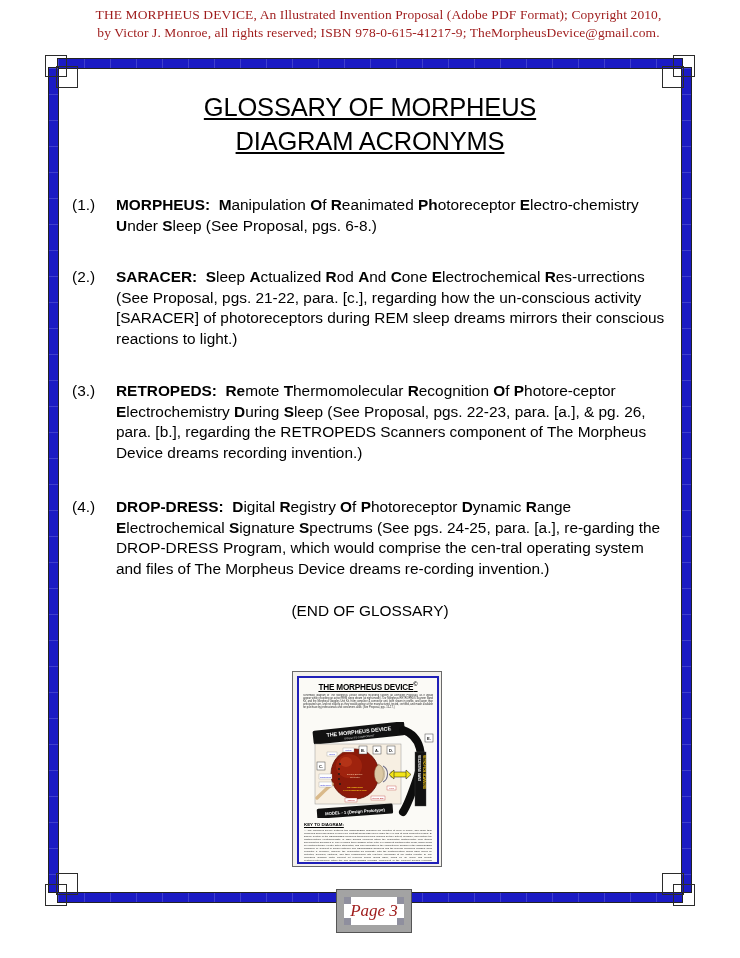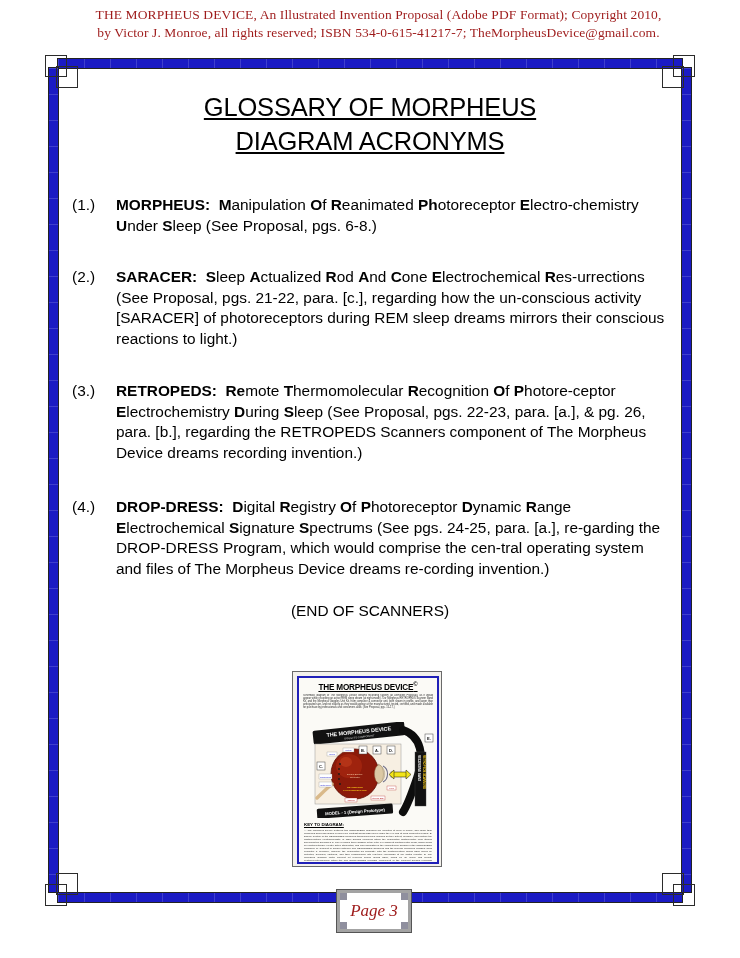--- a/index.html
+++ b/index.html
@@ -76,21 +76,21 @@
   #knot-br { left: 613px; top: 814px; transform: scale(-1,-1); }
 
   
   #page-number-box {
     position: absolute;
     left: 337px;
     top: 890px;
     width: 74px;
     height: 42px;
     background: #ffffff;
-    border: 3px solid #a3a3a3;
+    border: 7px solid #a3a3a3;
     box-sizing: border-box;
     box-shadow: 0 0 0 1px #555;
     display: flex;
     align-items: center;
     justify-content: center;
     z-index: 5;
   }
   #page-number-box .corner-dot {
     position: absolute;
     width: 7px; height: 7px;
@@ -224,21 +224,21 @@
     height: 32px;
     overflow: hidden;
     word-break: break-word;
   }
 </style>
 </head>
 <body>
 
 <div id="header">
   <span class="hline">THE MORPHEUS DEVICE, An Illustrated Invention Proposal (Adobe PDF Format); Copyright 2010,</span>
-  <span class="hline">by Victor J. Monroe, all rights reserved; ISBN 534-0-615-41217-7; TheMorpheusDevice@gmail.com.</span>
+  <span class="hline">by Victor J. Monroe, all rights reserved; ISBN 978-0-615-41217-9; TheMorpheusDevice@gmail.com.</span>
 </div>
 
 <div id="page-frame">
   <div class="border-band" id="band-top"></div>
   <div class="border-band" id="band-bottom"></div>
   <div class="border-band band-v" id="band-left"></div>
   <div class="border-band band-v" id="band-right"></div>
 
   <div class="corner-knot" id="knot-tl">
     <i class="sq-a"></i>
@@ -294,21 +294,21 @@
     </div>
   </div>
 
   <div class="entry" id="entry-4">
     <div class="entry-num">(4.)</div>
     <div class="entry-body">
       <span class="bu">DROP-DRESS:</span><span>&nbsp; </span><span class="rich"><span class="bu">D</span><span>igital </span><span class="bu">R</span><span>egistry </span><span class="bu">O</span><span>f </span><span class="bu">P</span><span>hotoreceptor </span><span class="bu">D</span><span>ynamic </span><span class="bu">R</span><span>ange </span><span class="bu">E</span><span>lectrochemical </span><span class="bu">S</span><span>ignature </span><span class="bu">S</span><span>pectrums (See pgs. 24-25, para. [a.], re-garding the DROP-DRESS Program, which would comprise the cen-tral operating system and files of The Morpheus Device dreams re-cording invention.)</span></span>
     </div>
   </div>
 
-  <div id="end-of-glossary">(END OF SCANNERS)</div>
+  <div id="end-of-glossary">(END OF GLOSSARY)</div>
 
   <div id="figure-thumb">
     <div id="thumb-inner">
 
       <div id="thumb-title"><span>THE MORPHEUS DEVICE</span><span class="c">©</span></div>
 
       <div id="thumb-abstract">Schematic diagram of The Morpheus Device dreams recording system (at DemoNet Proposal), as it would appear while recording an active REM sleep dream (at night-mode). Our Morpheus RETROPEDS Scanner Band Kit, and the Morpheus Goggles Unit Kit, from computer &amp; connector unit, both shown in profile, and larger than anticipated size, and not exactly as they would appear at the manufactured, tested, certified, and made available for purchase by professionals and consumers alike. (See Proposal, pgs. 15-17.)</div>
 
       <svg id="thumb-diagram" viewBox="0 0 138 96">
 

